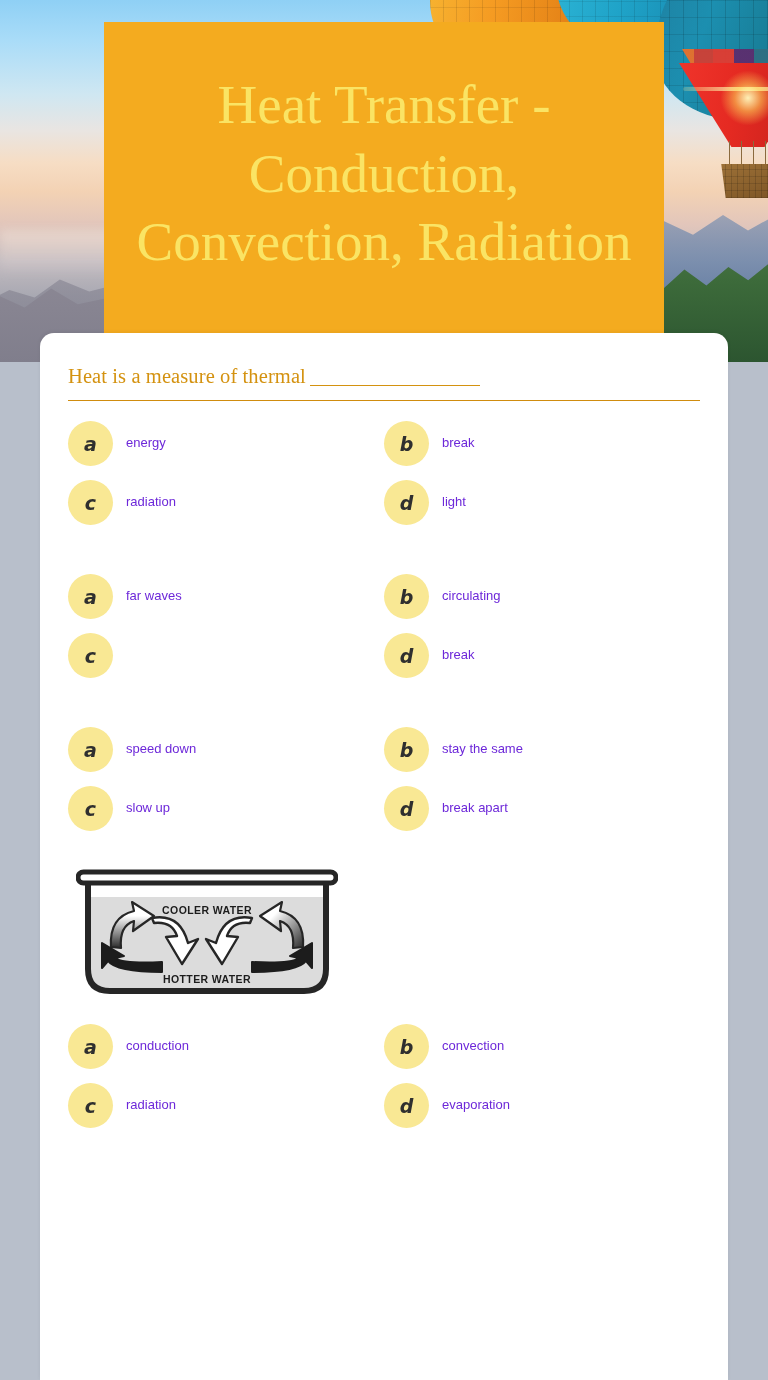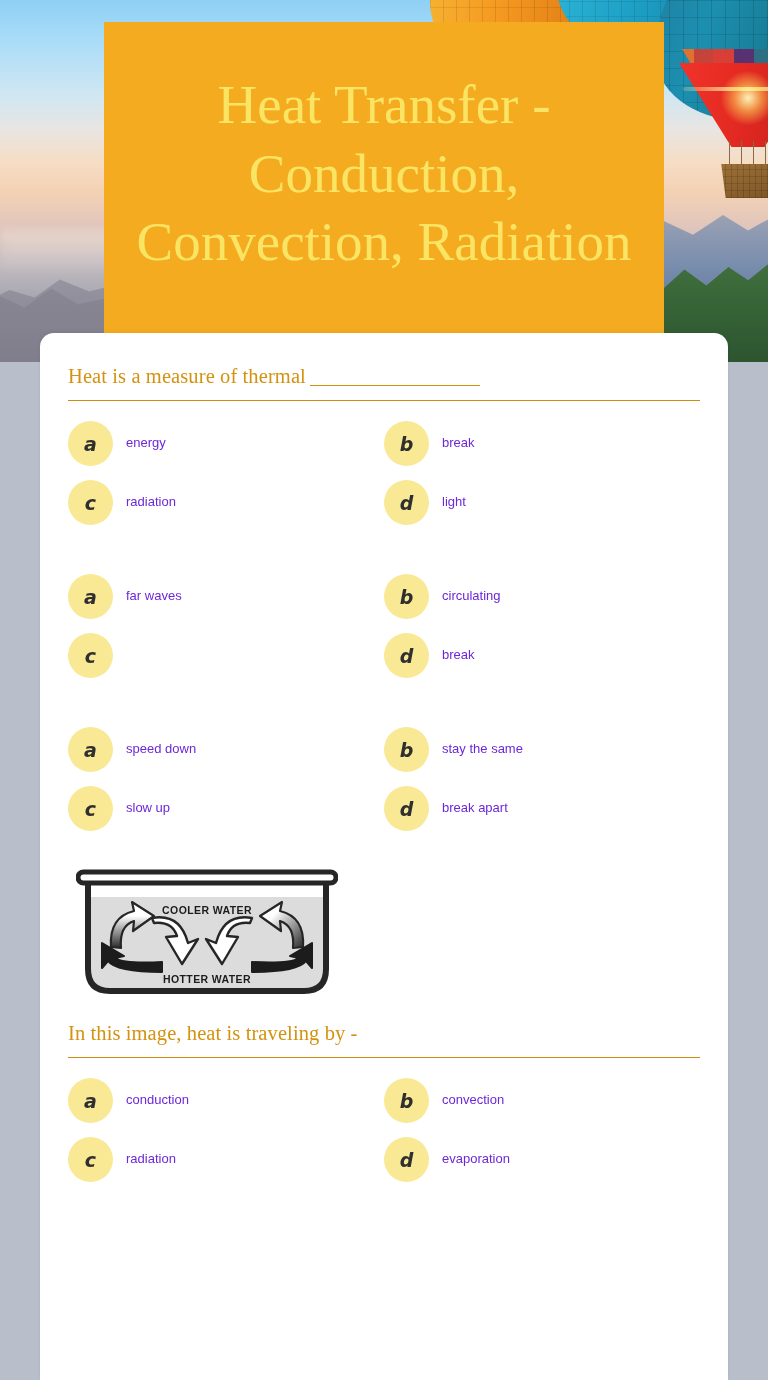--- a/index.html
+++ b/index.html
@@ -397,23 +397,20 @@
 
       <path d="M86 103 Q40 103 32 92 L26 99 L26 74 L48 87 L39 89 Q48 95 86 93 Z" fill="#1c1c1c" stroke="#1c1c1c" stroke-width="2" stroke-linejoin="round"></path>
       <path d="M176 103 Q222 103 230 92 L236 99 L236 74 L214 87 L223 89 Q214 95 176 93 Z" fill="#1c1c1c" stroke="#1c1c1c" stroke-width="2" stroke-linejoin="round"></path>
 
       <text x="131" y="45" text-anchor="middle" font-family="'Liberation Sans', sans-serif" font-size="10.5" font-weight="bold" letter-spacing="0.4" fill="#1c1c1c">COOLER WATER</text>
       <text x="131" y="114" text-anchor="middle" font-family="'Liberation Sans', sans-serif" font-size="10.5" font-weight="bold" letter-spacing="0.4" fill="#1c1c1c">HOTTER WATER</text>
     </svg>
   </div>
 
   <div class="question-block">
-    <div class="q-text">
-      <span>In this image, heat is traveling by -</span>
-    </div>
     <div class="options">
       <div class="option">
         <div class="badge">a</div>
         <div class="option-label">conduction</div>
       </div>
       <div class="option">
         <div class="badge">b</div>
         <div class="option-label">convection</div>
       </div>
       <div class="option">

